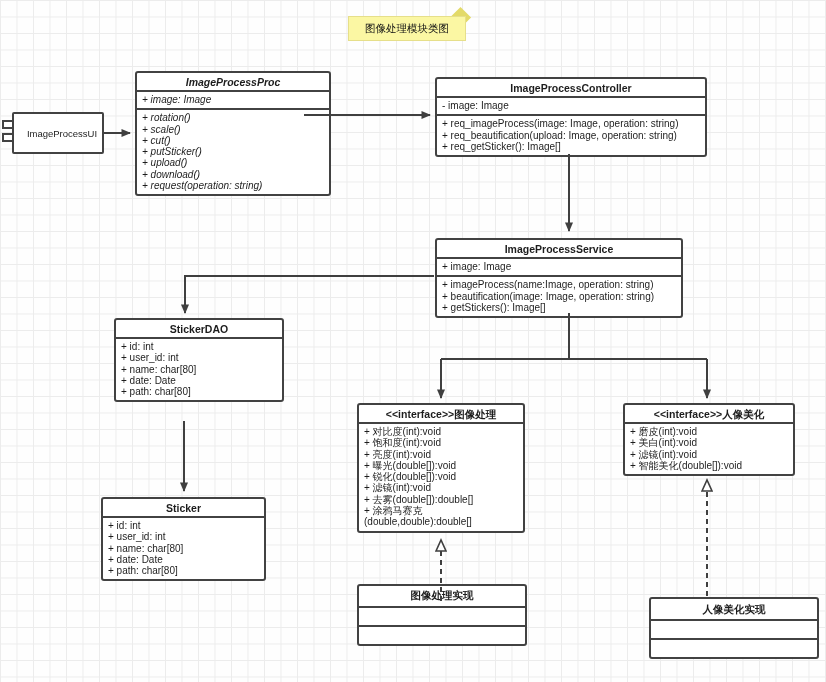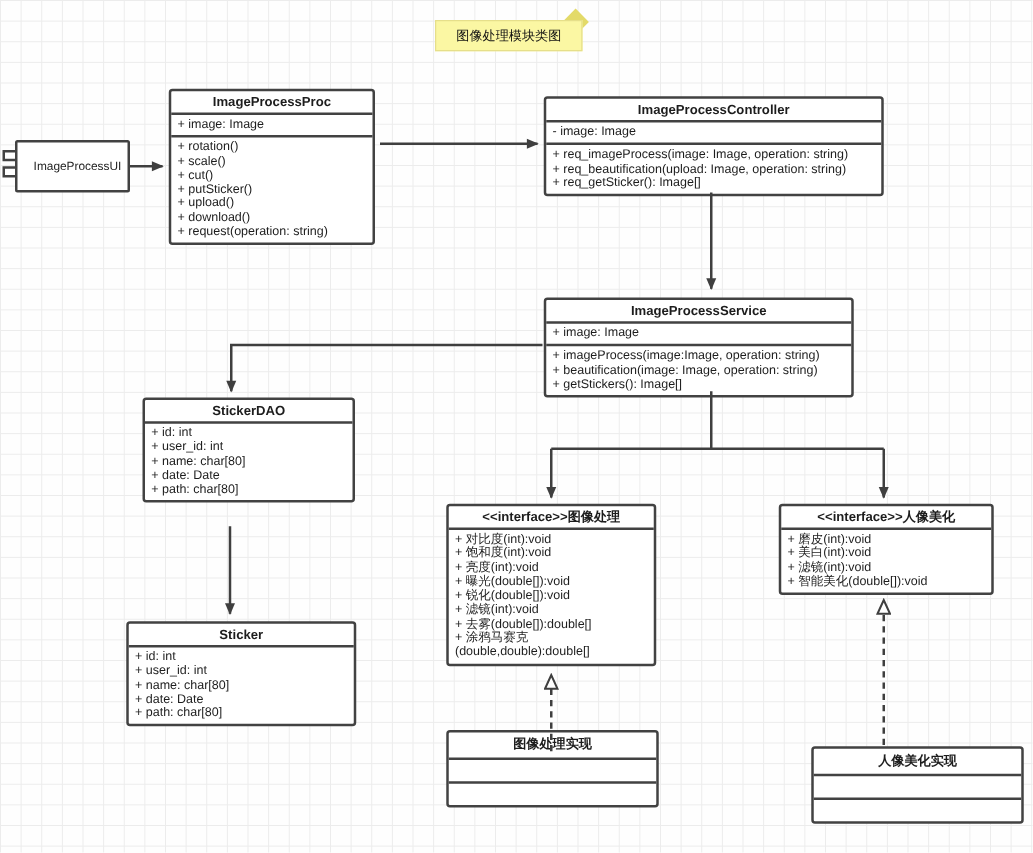--- a/index.html
+++ b/index.html
@@ -49,21 +49,21 @@
     <div class="note-fold"></div>
     <div class="note-body">图像处理模块类图</div>
   </div>
 
   <div class="component">
     <div class="ctab t1"></div>
     <div class="ctab t2"></div>
     <div class="component-main">ImageProcessUI</div>
   </div>
 
-  <div class="uml" style="left:135px; top:71px; width:165px;">
+  <div class="uml" style="left:135px; top:71px; width:196px;font-style:italic;">
     <div class="t">ImageProcessProc</div>
     <div class="sec">
         <div class="member-line">+ image: Image</div>
       </div>
     <div class="sec">
         <div class="member-line">+ rotation()</div>
         <div class="member-line">+ scale()</div>
         <div class="member-line">+ cut()</div>
         <div class="member-line">+ putSticker()</div>
         <div class="member-line">+ upload()</div>
@@ -83,38 +83,38 @@
         <div class="member-line">+ req_getSticker(): Image[]</div>
       </div>
   </div>
 
   <div class="uml" style="left:435px; top:238px; width:248px;">
     <div class="t">ImageProcessService</div>
     <div class="sec">
         <div class="member-line">+ image: Image</div>
       </div>
     <div class="sec">
-        <div class="member-line">+ imageProcess(image:Image, operation: string)</div>
+        <div class="member-line">+ imageProcess(name:Image, operation: string)</div>
         <div class="member-line">+ beautification(image: Image, operation: string)</div>
         <div class="member-line">+ getStickers(): Image[]</div>
       </div>
   </div>
 
   <div class="uml" style="left:114px; top:318px; width:170px;">
     <div class="t">StickerDAO</div>
     <div class="sec">
         <div class="member-line">+ id: int</div>
         <div class="member-line">+ user_id: int</div>
         <div class="member-line">+ name: char[80]</div>
         <div class="member-line">+ date: Date</div>
         <div class="member-line">+ path: char[80]</div>
       </div>
   </div>
 
-  <div class="uml" style="left:101px; top:497px; width:184px;">
+  <div class="uml" style="left:101px; top:497px; width:165px;">
     <div class="t">Sticker</div>
     <div class="sec">
         <div class="member-line">+ id: int</div>
         <div class="member-line">+ user_id: int</div>
         <div class="member-line">+ name: char[80]</div>
         <div class="member-line">+ date: Date</div>
         <div class="member-line">+ path: char[80]</div>
       </div>
   </div>
 

